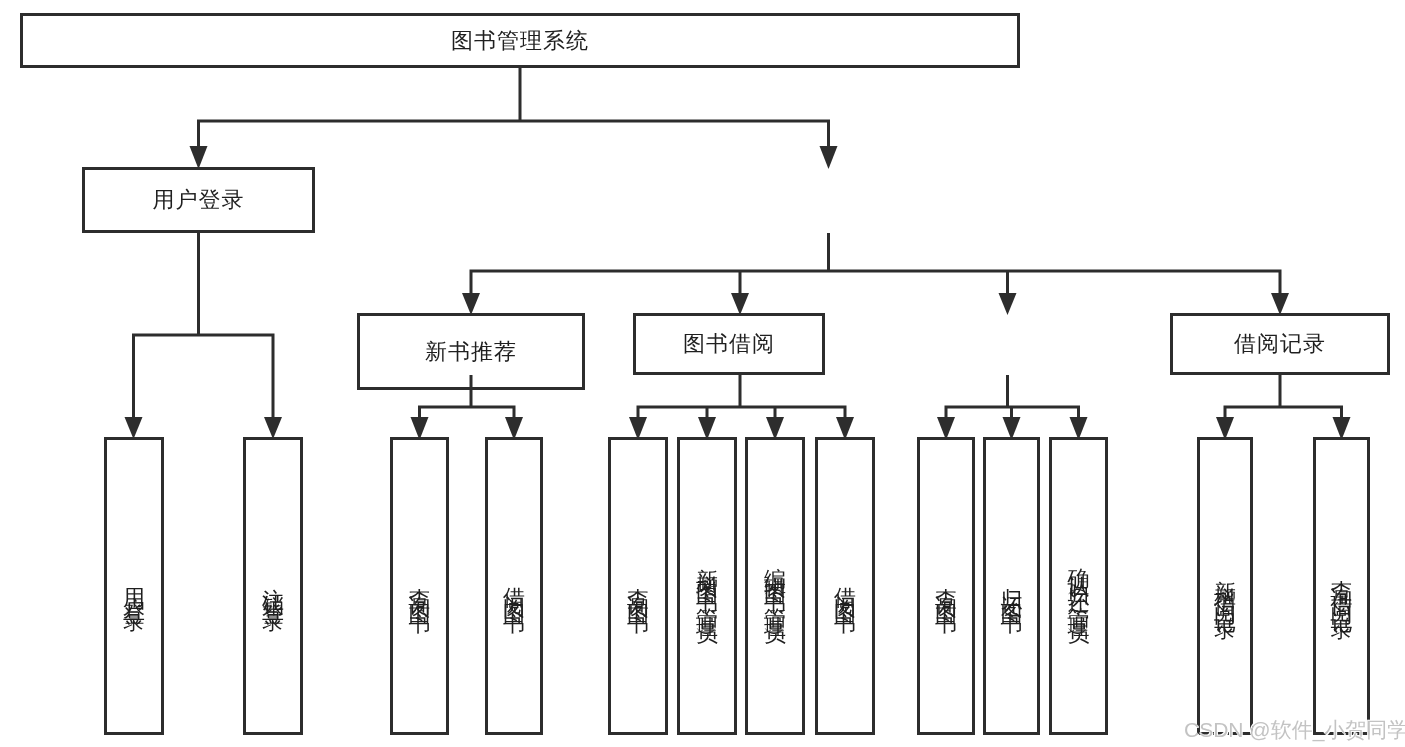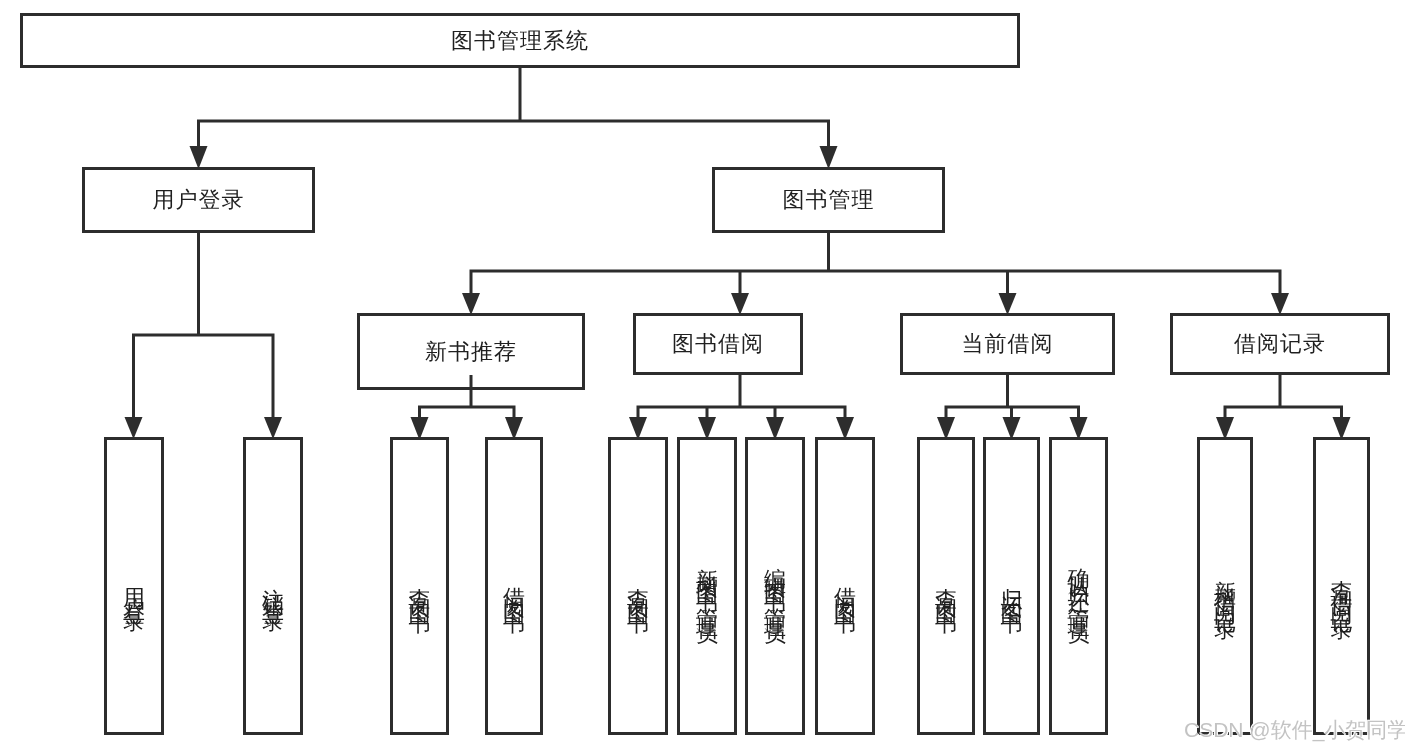--- a/index.html
+++ b/index.html
@@ -82,32 +82,26 @@
     </g>
   </svg>
 
   <div class="node" style="left:20px;top:13px;width:1000px;height:55px;">
     <span class="hlabel">图书管理系统</span>
   </div>
 
   <div class="node" style="left:82px;top:167px;width:233px;height:66px;">
     <span class="hlabel">用户登录</span>
   </div>
-  <div class="node" style="left:712px;top:167px;width:233px;height:66px;">
-    <span class="hlabel">图书管理</span>
-  </div>
 
   <div class="node" style="left:357px;top:313px;width:228px;height:77px;">
     <span class="hlabel">新书推荐</span>
   </div>
-  <div class="node" style="left:633px;top:313px;width:170px;height:62px;">
+  <div class="node" style="left:633px;top:313px;width:192px;height:62px;">
     <span class="hlabel">图书借阅</span>
-  </div>
-  <div class="node" style="left:900px;top:313px;width:215px;height:62px;">
-    <span class="hlabel">当前借阅</span>
   </div>
   <div class="node" style="left:1170px;top:313px;width:220px;height:62px;">
     <span class="hlabel">借阅记录</span>
   </div>
 
   <div class="node" style="left:104px;top:437px;width:60px;height:298px;">
     <span class="vlabel">用户登录</span>
   </div>
   <div class="node" style="left:243px;top:437px;width:60px;height:298px;">
     <span class="vlabel">注销登录</span>

